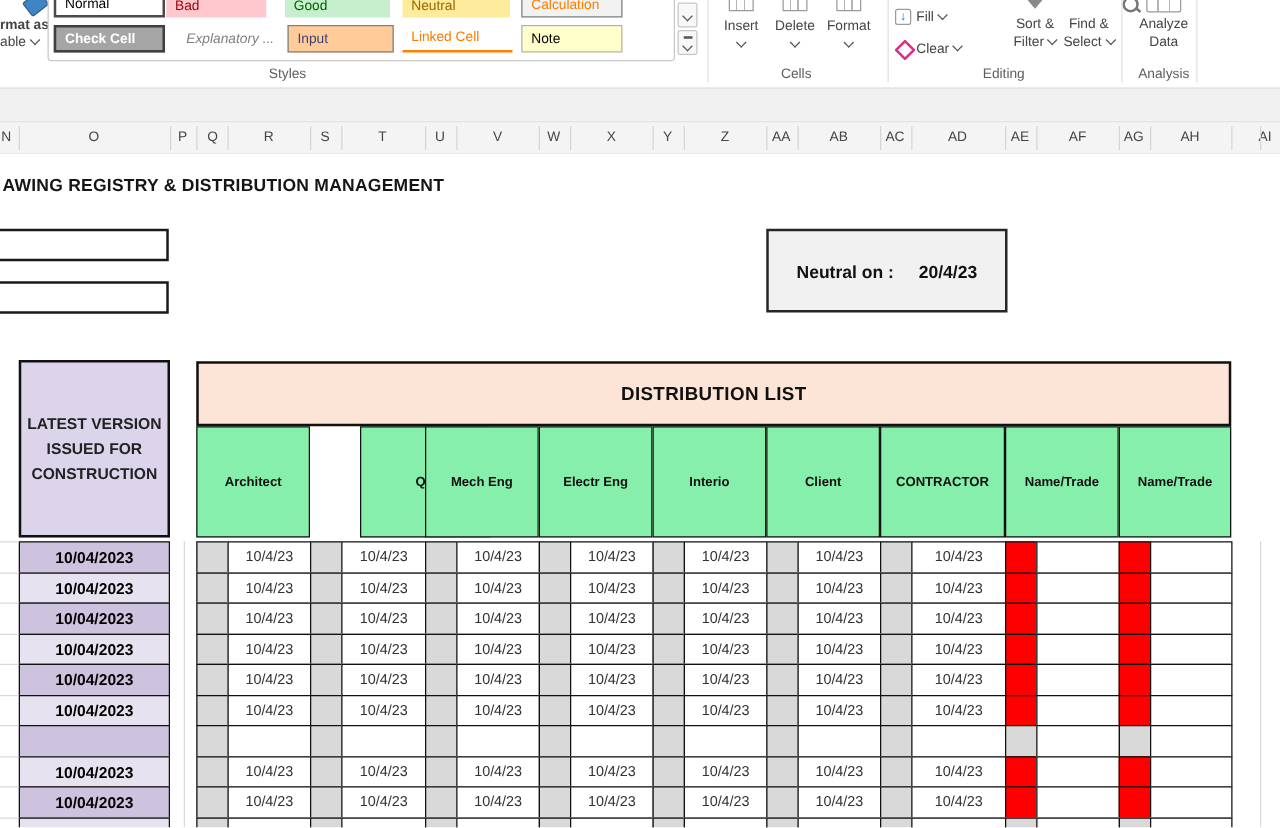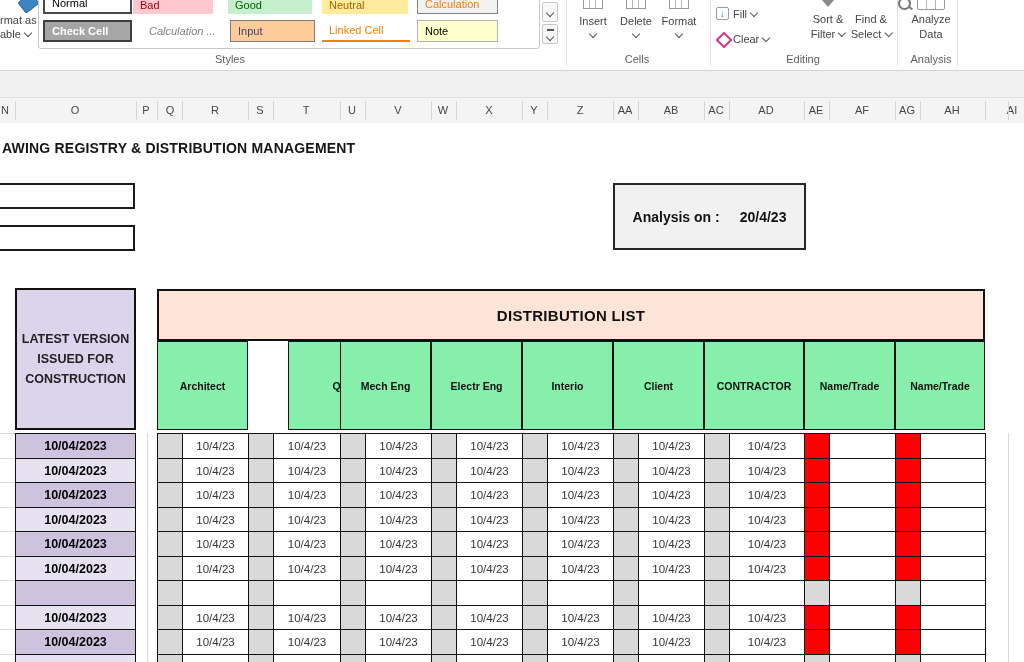--- a/index.html
+++ b/index.html
@@ -56,21 +56,21 @@
 </style>
 </head>
 <body>
 
 <div id="screen">
 
   <div id="ribbon">
 
     <div class="fmt-btn">
       <span class="fmt-icon"></span>
-      <span class="fmt-text" style="top:14px;">rmat as</span>
+      <span class="fmt-text" style="top:14px;font-weight:bold;">rmat as</span>
       <span class="fmt-text" style="top:28px;"><span>able</span><span class="chev inl"></span></span>
     </div>
 
     <div class="gallery"></div>
     <div id="chips"></div>
 
     <div class="scrollbtn" style="top:2px;">
         <span class="chev ctr" style="top:7px;"></span>
       </div>
     <div class="scrollbtn" style="top:24px;">
@@ -127,21 +127,21 @@
     <div class="grouplabel" style="left:230px;">Styles</div>
     <div class="grouplabel" style="left:637px;">Cells</div>
     <div class="grouplabel" style="left:803px;">Editing</div>
     <div class="grouplabel" style="left:931px;">Analysis</div>
   <div class="chip r1" style="left: 43px; top: -18px; width: 89px; height: 32px; background: rgb(255, 255, 255); color: rgb(0, 0, 0); border: 2px solid rgb(74, 74, 74);">Normal</div>
       <div class="chip r1" style="left: 133px; top: -18px; width: 80px; height: 32px; background: rgb(255, 199, 206); color: rgb(156, 0, 6);">Bad</div>
       <div class="chip r1" style="left: 228px; top: -18px; width: 84px; height: 32px; background: rgb(198, 239, 206); color: rgb(0, 97, 0);">Good</div>
       <div class="chip r1" style="left: 322px; top: -18px; width: 86px; height: 32px; background: rgb(255, 235, 156); color: rgb(156, 101, 0);">Neutral</div>
       <div class="chip r1" style="left: 417px; top: -18px; width: 81px; height: 32px; background: rgb(242, 242, 242); color: rgb(250, 125, 0); border: 1px solid rgb(127, 127, 127);">Calculation</div>
       <div class="chip r2" style="left: 43px; top: 20px; width: 89px; height: 22px; background: rgb(165, 165, 165); color: rgb(255, 255, 255); border: 2px solid rgb(63, 63, 63); font-weight: bold;">Check Cell</div>
-      <div class="chip r2" style="left: 142px; top: 20px; width: 78px; height: 22px; background: rgb(255, 255, 255); color: rgb(127, 127, 127); font-style: italic;">Calculation ...</div>
+      <div class="chip r2" style="left: 142px; top: 20px; width: 78px; height: 22px; background: rgb(255, 255, 255); color: rgb(127, 127, 127); font-style: italic;">Explanatory ...</div>
       <div class="chip r2" style="left: 230px; top: 20px; width: 85px; height: 22px; background: rgb(255, 204, 153); color: rgb(63, 63, 118); border: 1px solid rgb(127, 127, 127);">Input</div>
       <div class="chip r2" style="left: 322px; top: 20px; width: 88px; height: 22px; background: rgb(255, 255, 255); color: rgb(250, 125, 0); border-bottom: 2px solid rgb(255, 128, 1);">Linked Cell</div>
       <div class="chip r2" style="left: 417px; top: 20px; width: 81px; height: 22px; background: rgb(255, 255, 204); color: rgb(0, 0, 0); border: 1px solid rgb(178, 178, 178);">Note</div>
     </div>
 
   <div id="band"></div>
 
   <div id="colhead">
       <div class="colletter" style="left: 5px;">N</div>
       <div class="colletter" style="left: 75px;">O</div>
@@ -189,21 +189,21 @@
       <div class="coltick" style="left: 1008px;"></div>
     </div>
 
   <div id="sheet">
     <div id="title">AWING REGISTRY &amp; DISTRIBUTION MANAGEMENT</div>
 
     <div class="inputbox" style="top:60px;"></div>
     <div class="inputbox" style="top:102px;"></div>
 
     <div id="updbox">
-      <span>Analysis on :</span>
+      <span>Neutral on :</span>
       <span>20/4/23</span>
     </div>
 
     <div id="lefthdr" style="background: rgb(219, 212, 235);">LATEST VERSION ISSUED FOR CONSTRUCTION</div>
     <div id="disthdr" style="background: rgb(252, 228, 214);">DISTRIBUTION LIST</div>
 
     <div id="colhdrcells">
         <div class="colhdrcell" style="left: 157px; width: 91px;">Architect</div>
         <div class="colhdrcell" style="left: 248px; width: 104px; margin-left: 40px;">QS</div>
         <div class="colhdrcell" style="left: 340px; width: 91px;">Mech Eng</div>

